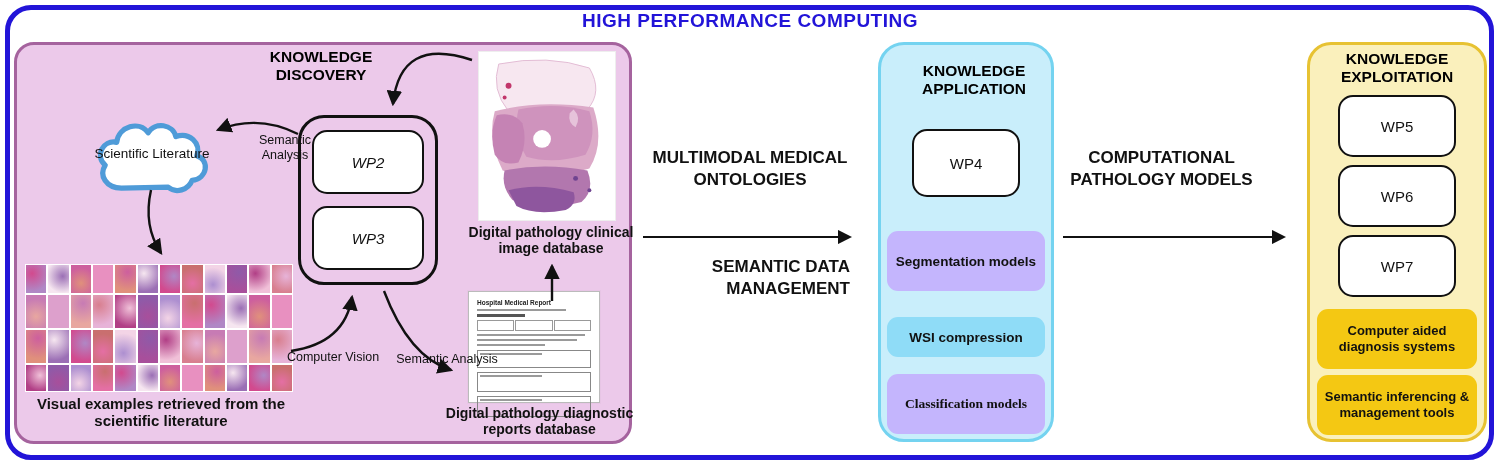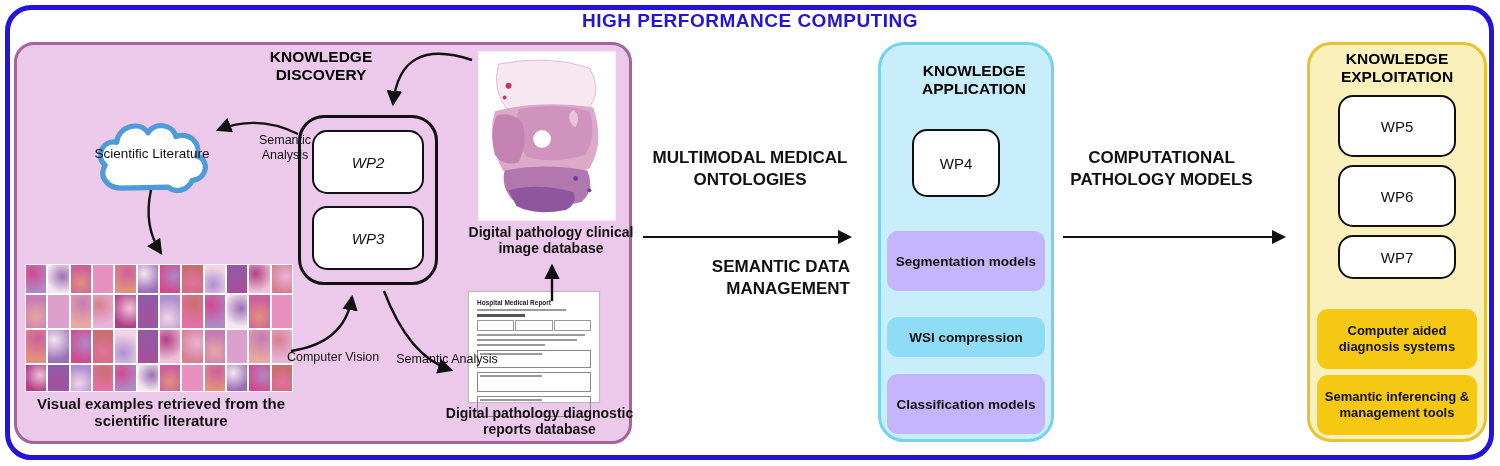--- a/index.html
+++ b/index.html
@@ -44,33 +44,33 @@
   #lbl-sem-top{left:218px;top:88px;width:100px;}
   #lbl-cvision{left:266px;top:305px;width:100px;}
   #lbl-sem-bot{left:378px;top:307px;width:104px;}
   
   .flow-label{font-size:17px;font-weight:bold;text-align:center;line-height:1.32;color:#111;}
   #flow1-top{left:650px;top:147px;width:200px;}
   #flow1-bottom{left:650px;top:256px;width:200px;text-align:right;}
   #flow2-label{left:1059px;top:147px;width:205px;}
   
   #ka-heading{left:0;top:17px;width:100%;padding-left:16px;}
-  #wp4{left:31px;top:84px;width:88px;height:68px;}
+  #wp4{left:31px;top:84px;width:108px;height:68px;}
   .app-item{left:6px;width:158px;border-radius:11px;display:flex;align-items:center;justify-content:center;
             font-weight:bold;font-size:13.5px;text-align:center;}
   .app-dark{background:#c4b5fd;}
   .app-mid{background:#8fdcf7;}
   #app-item-0{top:186px;height:60px;}
   #app-item-1{top:272px;height:40px;}
-  #app-item-2{top:329px;height:60px;}
+  #app-item-2{top:329px;height:60px;font-family:Liberation Serif, serif;}
   
   #ke-heading{left:0;top:5px;width:100%;}
   #wp5{left:28px;top:50px;width:118px;height:62px;}
   #wp6{left:28px;top:120px;width:118px;height:62px;}
-  #wp7{left:28px;top:190px;width:118px;height:44px;}
+  #wp7{left:28px;top:190px;width:118px;height:62px;}
   .exp-item{left:7px;width:160px;border-radius:11px;background:#f4c813;display:flex;align-items:center;
             justify-content:center;font-weight:bold;font-size:13px;text-align:center;line-height:1.2;}
   #exp-item-0{top:264px;height:60px;}
   #exp-item-1{top:330px;height:60px;}
   
   #arrows{left:0;top:0;width:1500px;height:466px;pointer-events:none;}
 </style>
 </head>
 <body>
 

